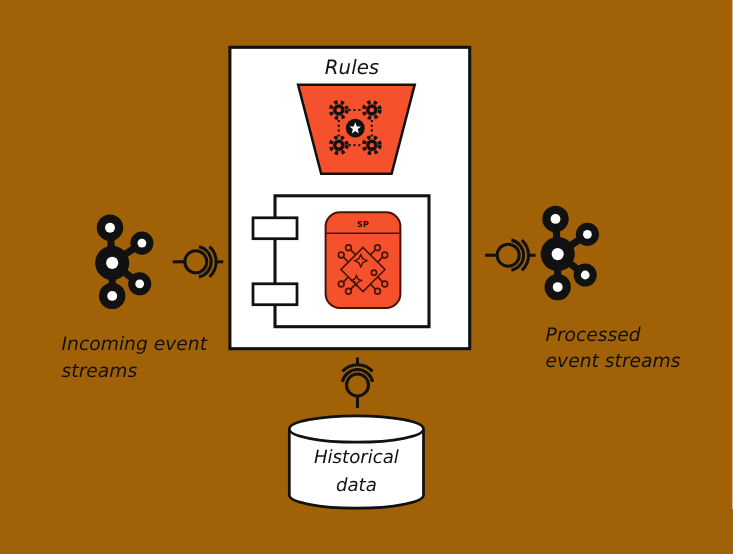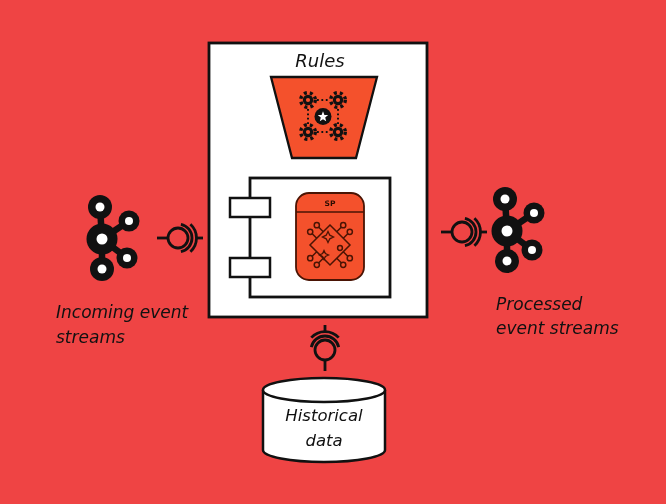--- a/index.html
+++ b/index.html
@@ -1,19 +1,19 @@
 <!DOCTYPE html>
 <html><head>
 <meta charset="utf-8">
 <style>
   html,body{margin:0;padding:0;background:#ffffff;}
   .canvas{
     position:relative;
     width:666px;height:504px;
-    background:#ef4444;
+    background:#a16207;
     overflow:hidden;
   }
   svg{display:block;}
   .hand{
     font-family:"DejaVu Sans",sans-serif;
     font-style:italic;
     fill:#111111;
   }
   .lbl{font-size:17px;}
   .title{font-size:18px;}

